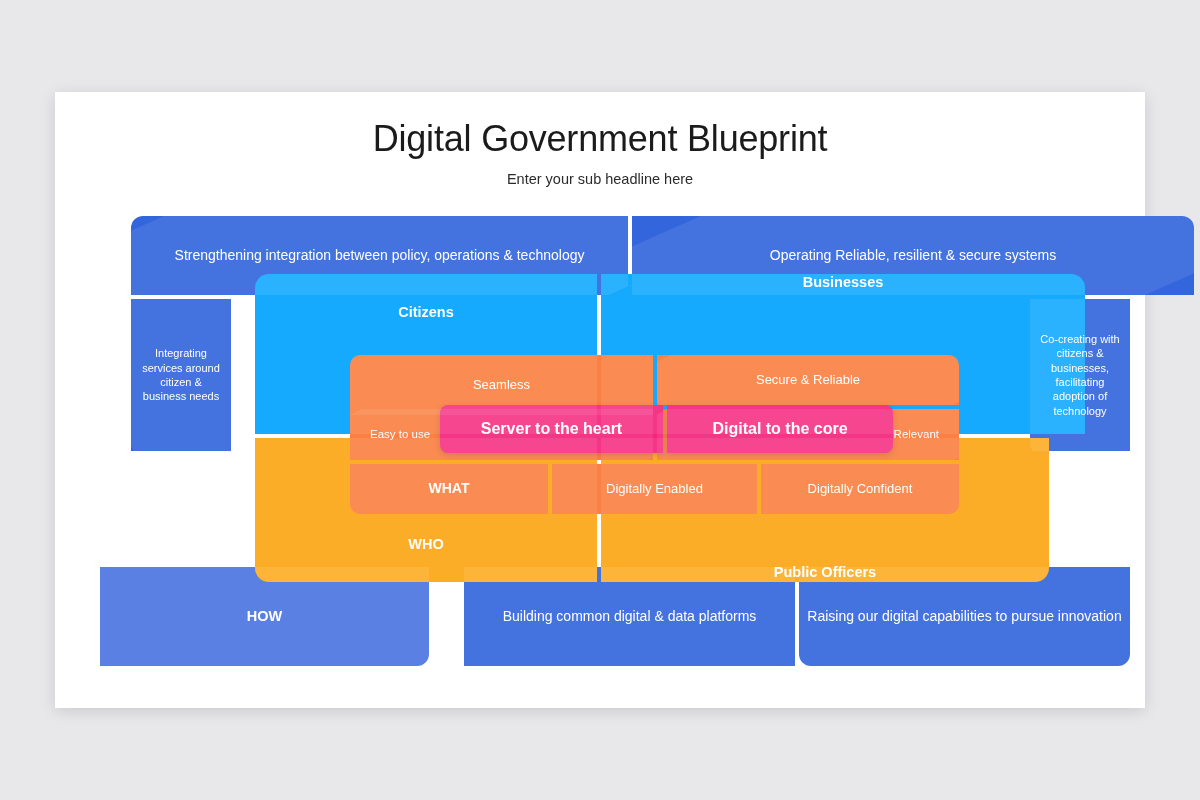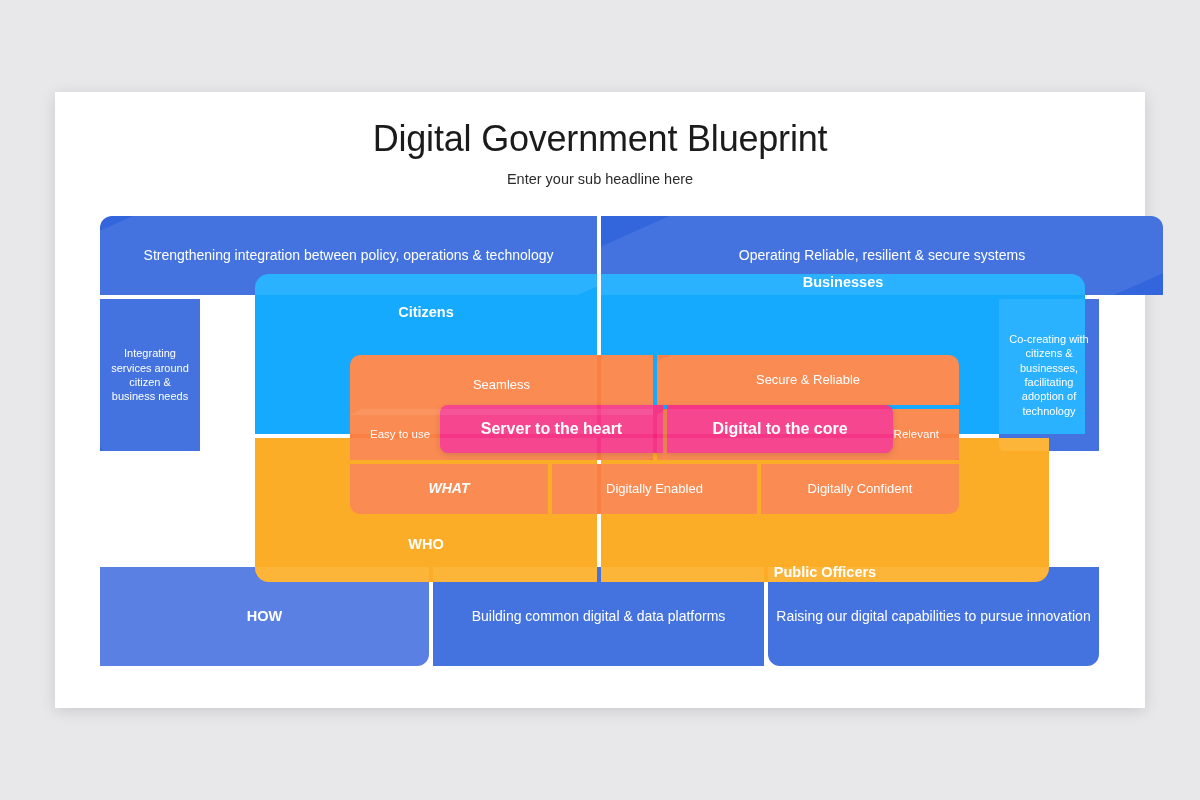--- a/index.html
+++ b/index.html
@@ -59,21 +59,21 @@
     left: -30%; top: -120%;
     width: 170%; height: 320%;
     background: rgba(255,255,255,0.085);
     transform: rotate(-24deg);
     transform-origin: center;
     z-index: 1;
     pointer-events: none;
   }
 
   
-  .blue  { background: #3366dc; font-size: 14px; }
+  .blue  { background: #3366dc; font-size: 14px; margin-left: 31px; }
   .blue-soft { background: #4a74e0; }
 
   #blk-top-left   { left: 0px;   top: 0px;   width: 497px; height: 79px;
                     border-radius: 12px 0 0 0; }
   #blk-top-right  { left: 501px; top: 0px;   width: 562px; height: 79px;
                     border-radius: 0 12px 0 0; }
   #blk-side-left  { left: 0px;   top: 83px;  width: 100px; height: 152px; }
   #blk-side-right { left: 899px; top: 83px;  width: 100px; height: 152px; }
   #blk-how        { left: 0px;   top: 351px; width: 329px; height: 99px;
                     border-radius: 0 0 12px 0; }
@@ -105,21 +105,21 @@
   .orange { background: #fa7432; font-size: 13px; }
   #blk-seamless  { left: 250px; top: 139px; width: 303px; height: 60px;
                    border-radius: 10px 0 0 0; }
   #blk-secure    { left: 557px; top: 139px; width: 302px; height: 50px;
                    border-radius: 0 10px 0 0; }
   #blk-easy      { left: 250px; top: 193px; width: 303px; height: 51px;
                    justify-content: flex-start; padding-left: 12px; font-size: 11.5px; }
   #blk-relevant  { left: 557px; top: 193px; width: 302px; height: 51px;
                    justify-content: flex-end; padding-right: 12px; font-size: 11.5px; }
   #blk-what      { left: 250px; top: 248px; width: 198px; height: 50px;
-                   border-radius: 0 0 0 10px; font-size: 14px; font-weight: bold; font-style: italic; }
+                   border-radius: 0 0 0 10px; font-size: 14px; font-weight: bold; }
   #blk-digenab   { left: 452px; top: 248px; width: 205px; height: 50px; }
   #blk-digconf   { left: 661px; top: 248px; width: 198px; height: 50px;
                    border-radius: 0 0 10px 0; }
 
   
   .pink { background: #f50f6e; font-size: 16px; font-weight: bold; margin-left: 10px; }
   #blk-server    { left: 330px; top: 189px; width: 223px; height: 48px;
                    border-radius: 8px 0 0 8px;
                    box-shadow: 0 2px 6px rgba(0,0,0,0.16); }
   #blk-core      { left: 557px; top: 189px; width: 226px; height: 48px;

